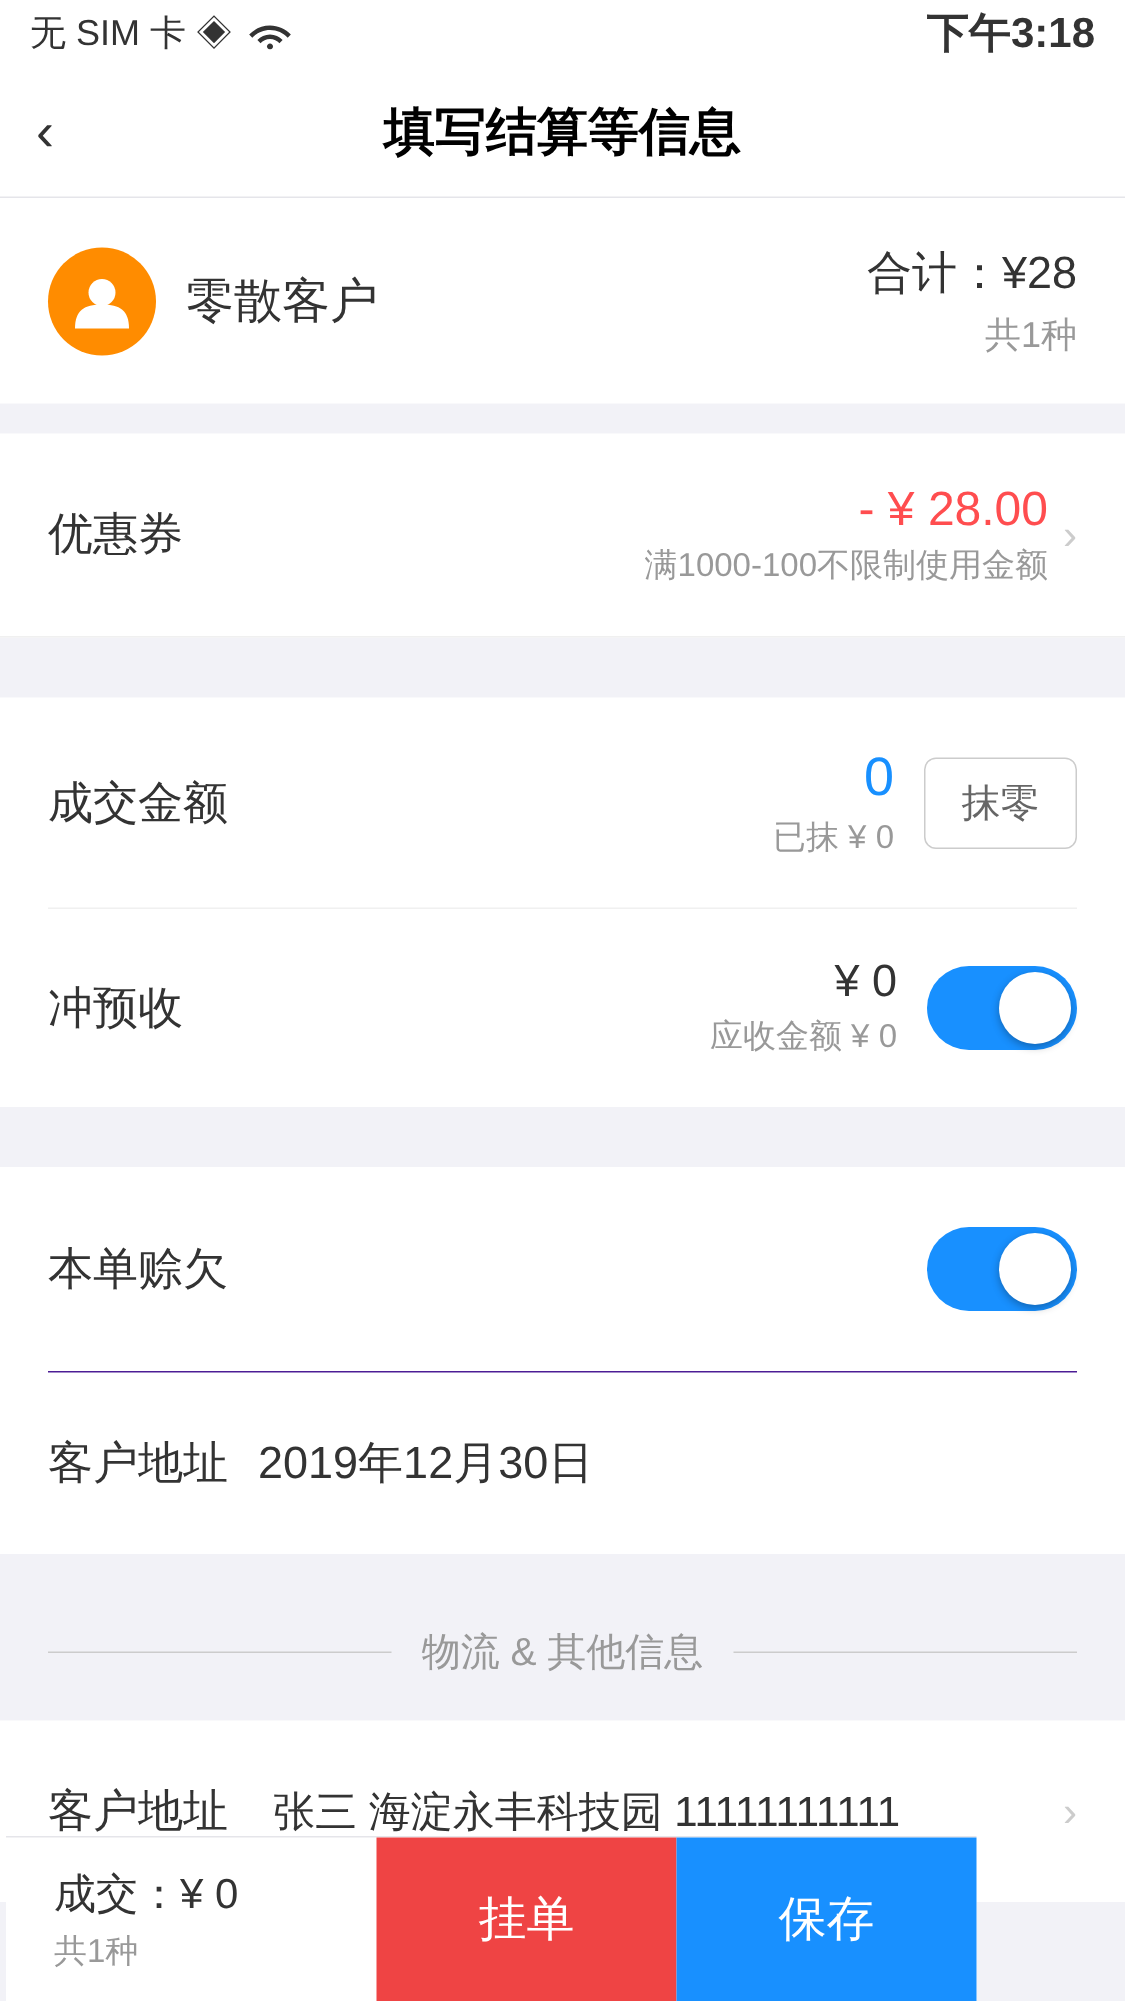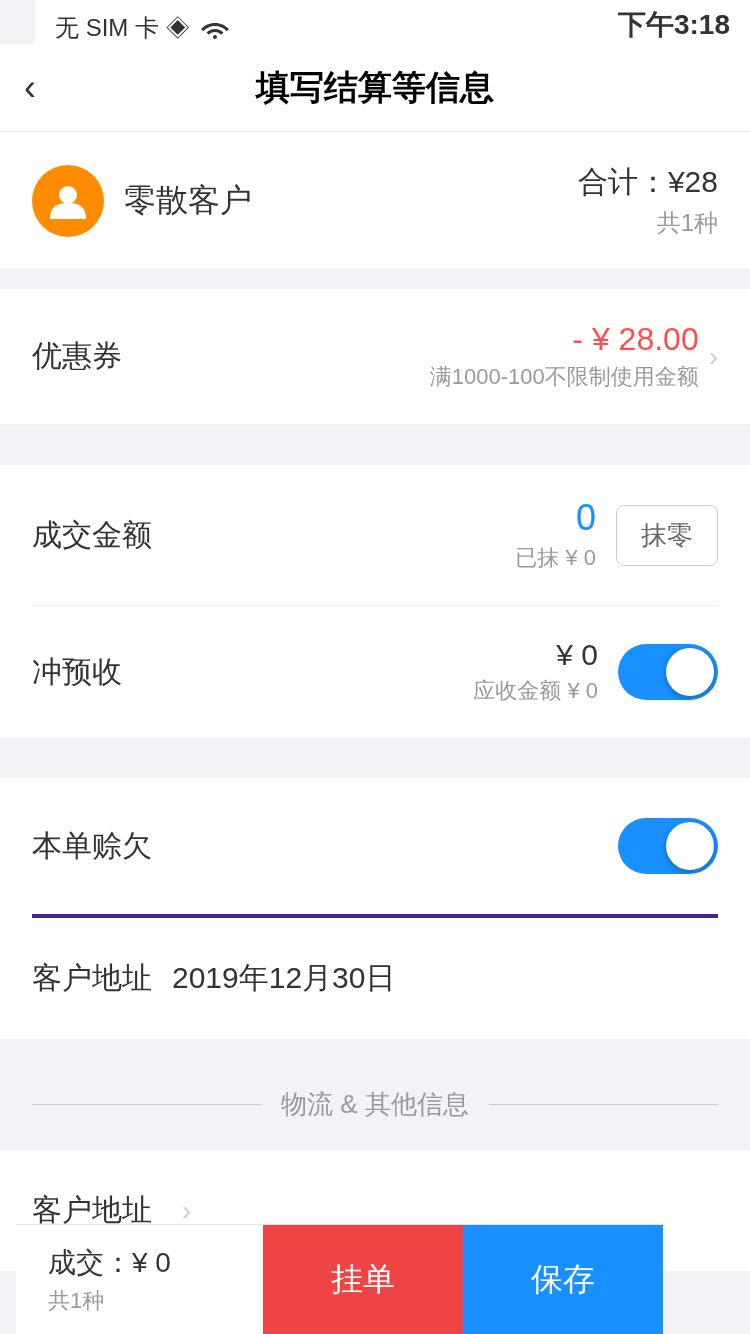--- a/index.html
+++ b/index.html
@@ -13,26 +13,25 @@
       font-size: 28px;
       color: #333;
       position: relative;
     }
 
     
     .status-bar {
       height: 44px;
       background: #fff;
       display: flex;
-      align-items: flex-end;
+      align-items: center;
       justify-content: space-between;
       padding: 0 20px;
       font-size: 24px;
       font-weight: 500;
-      margin-left: 35px;
     }
     .status-left { display: flex; align-items: center; gap: 10px; }
     .status-center { font-size: 28px; font-weight: 600; }
     .status-right { display: flex; align-items: center; gap: 8px; font-size: 24px; }
 
     
     .nav-bar {
       height: 88px;
       background: #fff;
       display: flex;
@@ -246,21 +245,21 @@
     .credit-section {
       background: #fff;
       padding: 0 32px;
       margin-top: 20px;
     }
     .credit-row {
       display: flex;
       align-items: center;
       justify-content: space-between;
       padding: 40px 0;
-      border-bottom: 4px solid #4c1d95;
+      border-bottom: 1px solid #4c1d95;
       font-family: Liberation Mono, monospace;
     }
     .credit-label {
       font-size: 30px;
       color: #333;
     }
 
     
     .due-date-row {
       display: flex;
@@ -316,21 +315,21 @@
     .address-value {
       font-size: 28px;
       color: #333;
       flex: 1;
     }
 
     
     .bottom-bar {
       position: fixed;
       bottom: 0;
-      left: 16px;
+      left: 4px;
       width: 647px;
       height: 110px;
       background: #fff;
       display: flex;
       align-items: center;
       border-top: 1px solid #e5e5ea;
     }
     .bottom-summary {
       flex: 1;
       padding: 0 32px;
@@ -465,20 +464,21 @@
 
   <div class="logistics-header">
     <div class="logistics-header-line"></div>
     <span class="logistics-header-text">物流 &amp; 其他信息</span>
     <div class="logistics-header-line"></div>
   </div>
 
   <div class="address-section">
     <div class="address-row">
       <span class="address-label">客户地址</span>
+      <span class="address-value">张三 海淀永丰科技园 11111111111</span>
       <span class="chevron-right" style="color:#ccc;font-size:28px;">›</span>
     </div>
   </div>
 
 </div>
 
 <div class="bottom-bar">
   <div class="bottom-summary">
     <div class="bottom-deal">
       <span>成交：</span><span>¥ 0</span>

